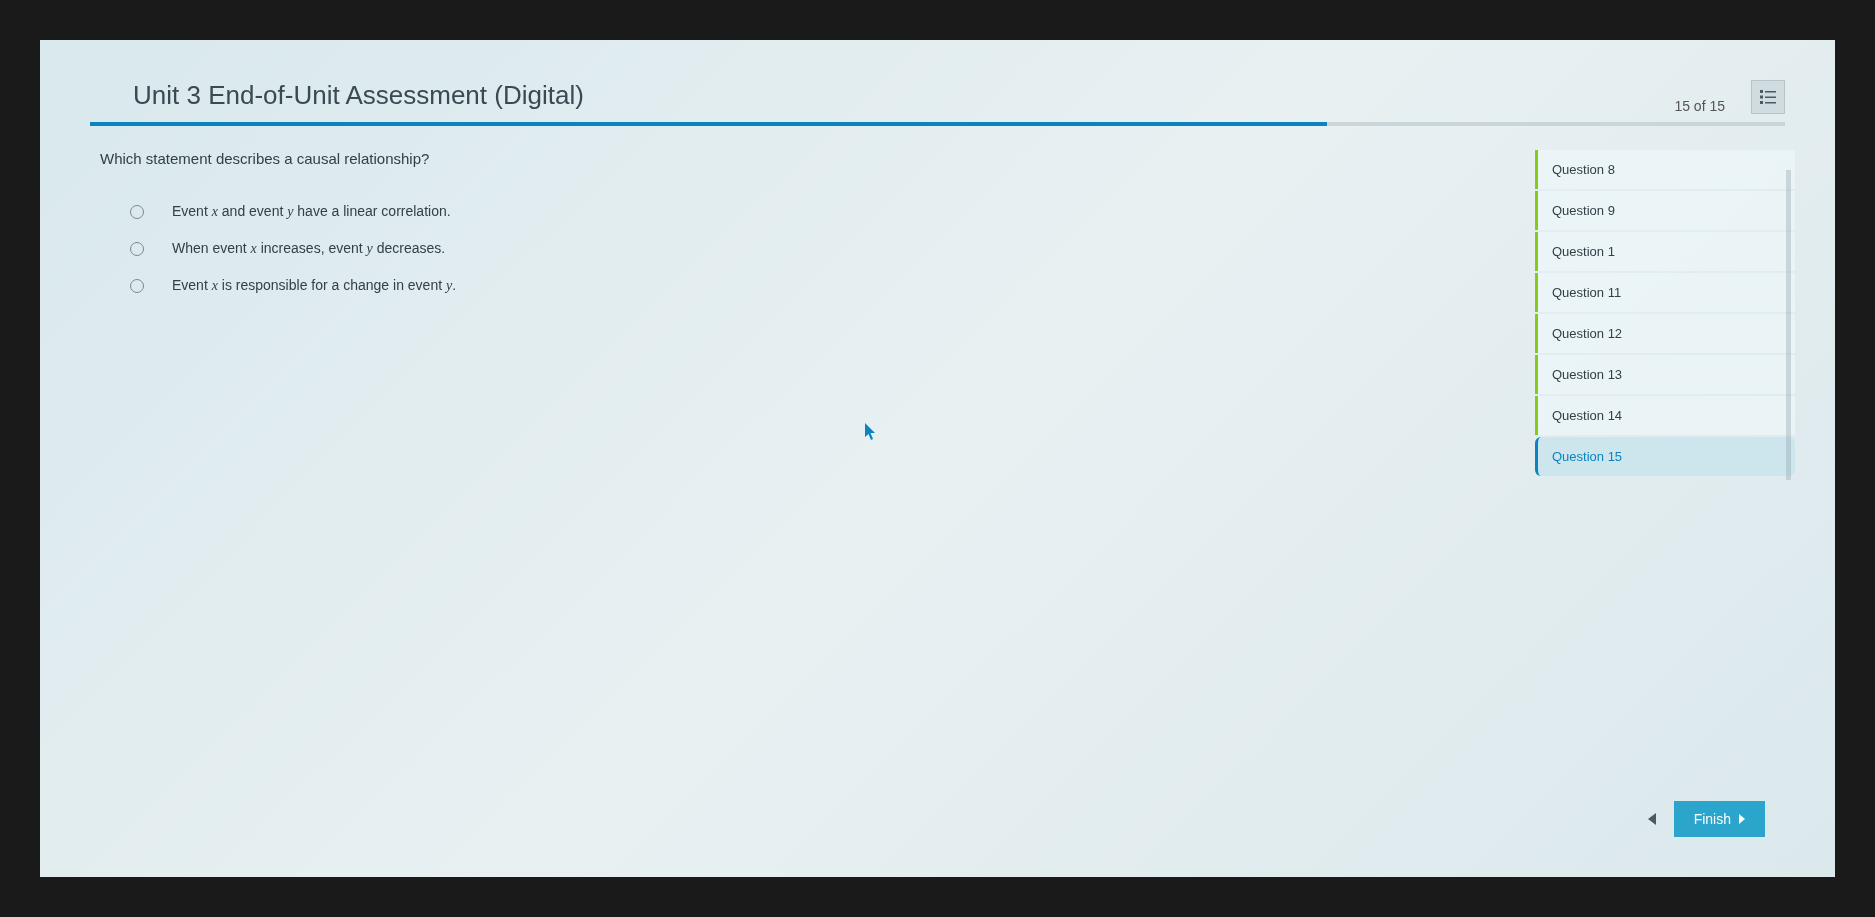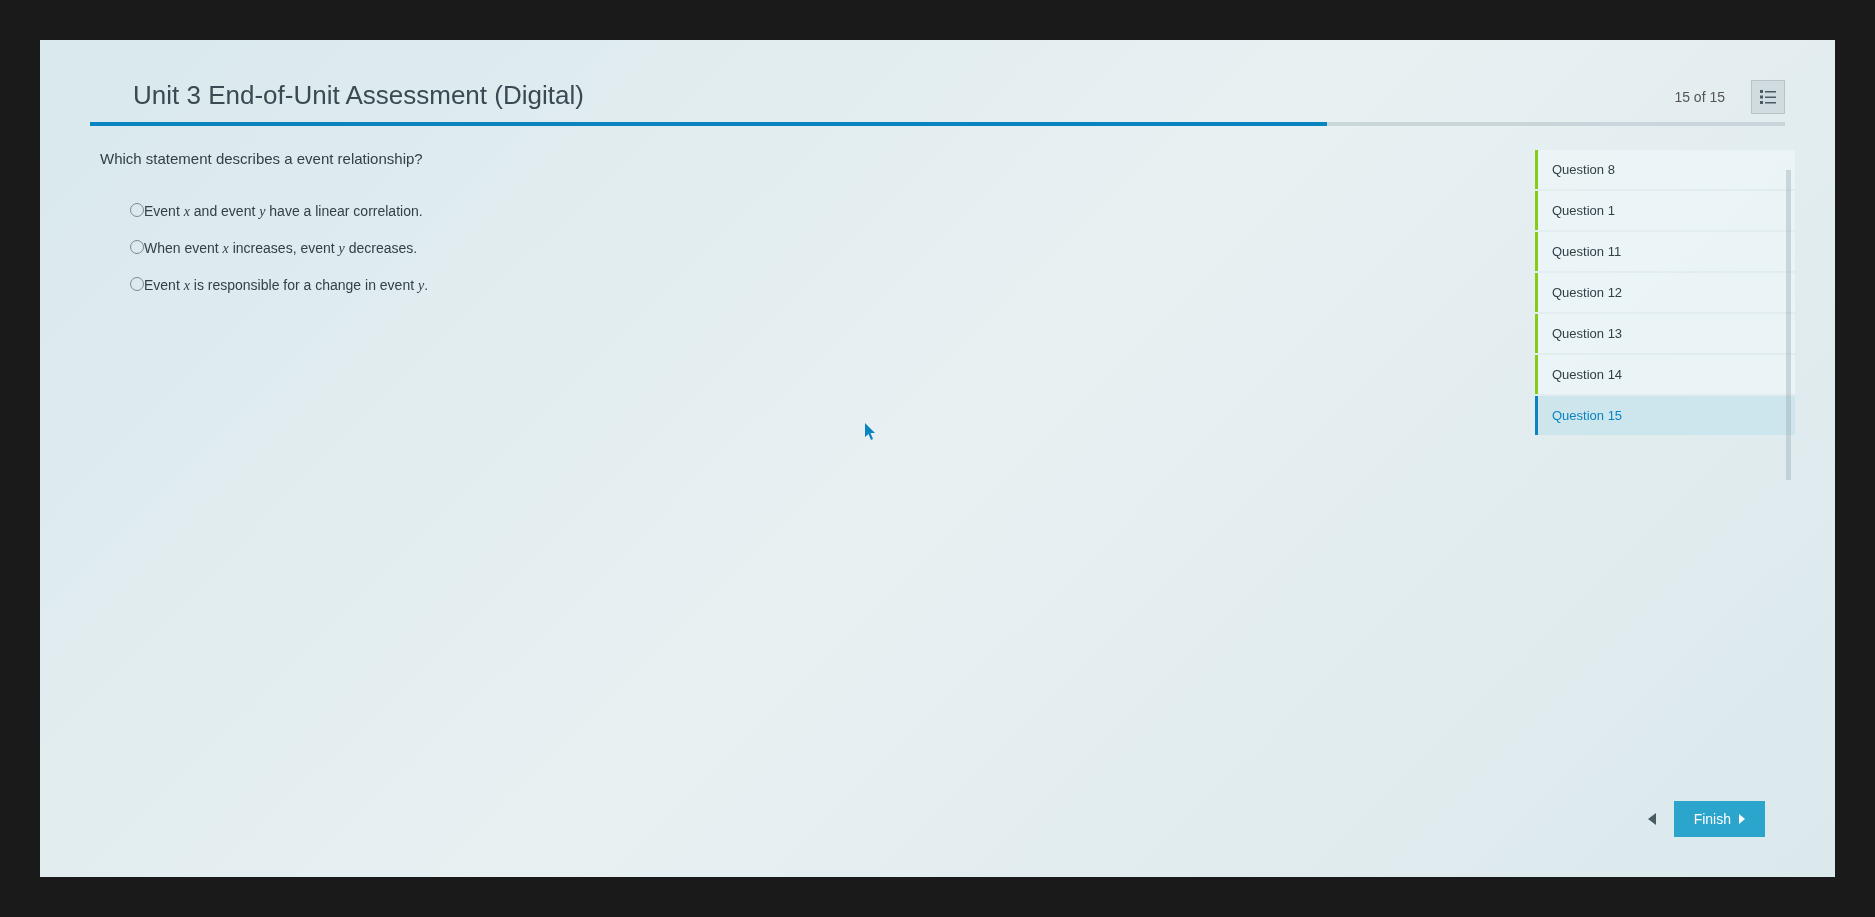--- a/index.html
+++ b/index.html
@@ -22,21 +22,21 @@
       margin-bottom: 8px;
     }
     .title {
       font-size: 26px;
       font-weight: 500;
       color: #3a4a52;
       margin-left: 43px;
     }
     .header-right {
       display: flex;
-      align-items: center;
+      align-items: flex-end;
       gap: 20px;
     }
     .progress-text {
       font-size: 14px;
       color: #555;
       padding-right: 6px;
     }
     .icon-btn {
       width: 34px;
       height: 34px;
@@ -71,22 +71,22 @@
       font-size: 15px;
       color: #334048;
       margin-bottom: 26px;
       padding-left: 10px;
     }
     .options {
       padding-left: 40px;
     }
     .option {
       display: flex;
-      align-items: flex-start;
-      gap: 0;
+      align-items: center;
+      gap: 28px;
       padding: 10px 0;
       cursor: pointer;
     }
     .radio {
       width: 14px;
       height: 14px;
       border: 1.5px solid #7a8a92;
       border-radius: 50%;
       flex-shrink: 0;
     }
@@ -108,20 +108,21 @@
       padding: 12px 14px;
       margin-bottom: 2px;
       font-size: 13px;
       color: #334048;
       cursor: pointer;
     }
     .nav-item.active {
       background: rgba(200, 228, 235, 0.8);
       border-left: 3px solid #0a84c1;
       color: #0a84c1;
+      border-radius: 6px;
     }
     .footer {
       position: absolute;
       bottom: 40px;
       right: 70px;
       display: flex;
       align-items: center;
       gap: 18px;
     }
     .prev-btn {
@@ -186,21 +187,21 @@
     </div>
   </div>
 </div>
 
 <div class="progress-bar-container">
   <div class="progress-bar-fill"></div>
 </div>
 
 <div class="content-row">
   <div class="question-area">
-    <div class="question-text">Which statement describes a event relationship?</div>
+    <div class="question-text">Which statement describes a causal relationship?</div>
     <div class="options">
       <label class="option">
         <span class="radio"></span>
         <span class="option-text">
           <span>Event </span><span class="var">x</span><span> and event </span><span class="var">y</span><span> have a linear correlation.</span>
         </span>
       </label>
       <label class="option">
         <span class="radio"></span>
         <span class="option-text">
@@ -211,20 +212,21 @@
         <span class="radio"></span>
         <span class="option-text">
           <span>Event </span><span class="var">x</span><span> is responsible for a change in event </span><span class="var">y</span><span>.</span>
         </span>
       </label>
     </div>
   </div>
 
   <div class="sidebar">
     <div class="nav-item">Question 8</div>
+    <div class="nav-item">Question 9</div>
     <div class="nav-item">Question 1</div>
     <div class="nav-item">Question 11</div>
     <div class="nav-item">Question 12</div>
     <div class="nav-item">Question 13</div>
     <div class="nav-item">Question 14</div>
     <div class="nav-item active">Question 15</div>
   </div>
 </div>
 
 <div class="scrollbar-indicator"></div>

